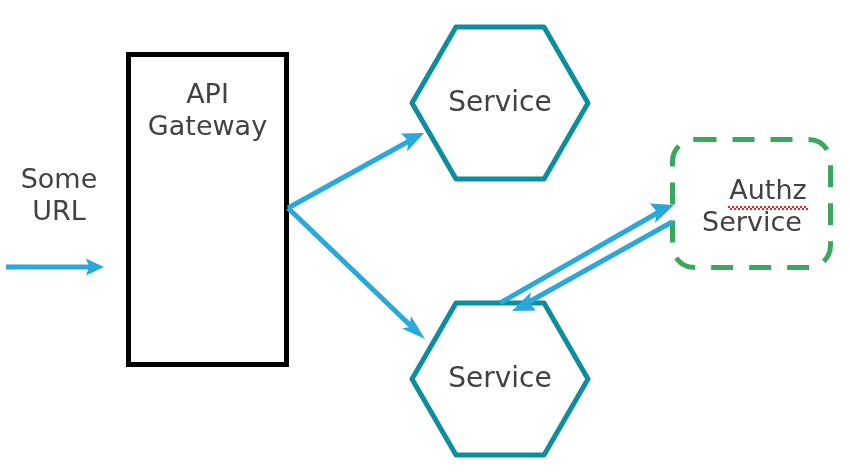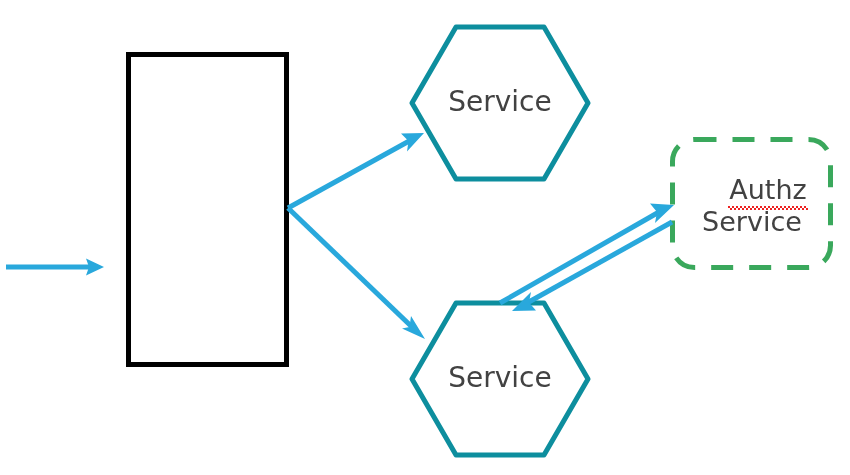--- a/index.html
+++ b/index.html
@@ -121,21 +121,25 @@
       <polygon points="674,205 650,203.5 657,212 655,223" fill="#29a8dc"></polygon>
     </g>
 
     <g>
       <line x1="672" y1="222" x2="527" y2="303" stroke="#29a8dc" stroke-width="5"></line>
       <polygon points="512,311 536,310.5 529,302.5 531,292" fill="#29a8dc"></polygon>
     </g>
 
   </svg>
 
+  <div class="node-label" id="label-source">Some
+URL</div>
 
+  <div class="node-label" id="label-gateway">API
+Gateway</div>
 
   <div class="node-label" id="label-service-top">Service</div>
 
   <div class="node-label" id="label-service-bottom">Service</div>
 
   <div class="node-label" id="label-authz"><span class="spell-error">Authz</span><br><span>Service</span></div>
 
 </div>
 
 </body></html>

